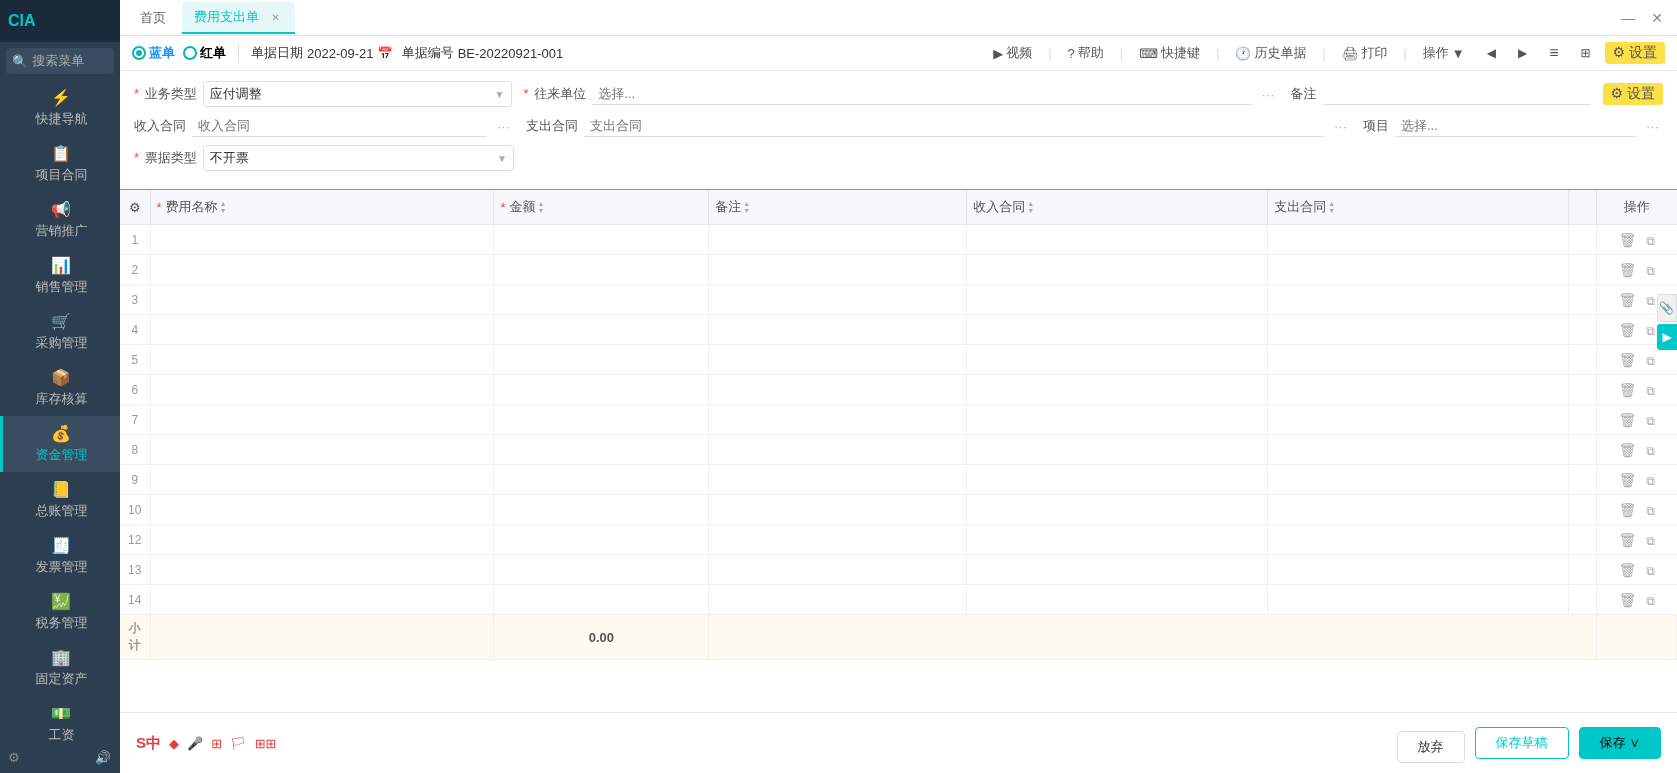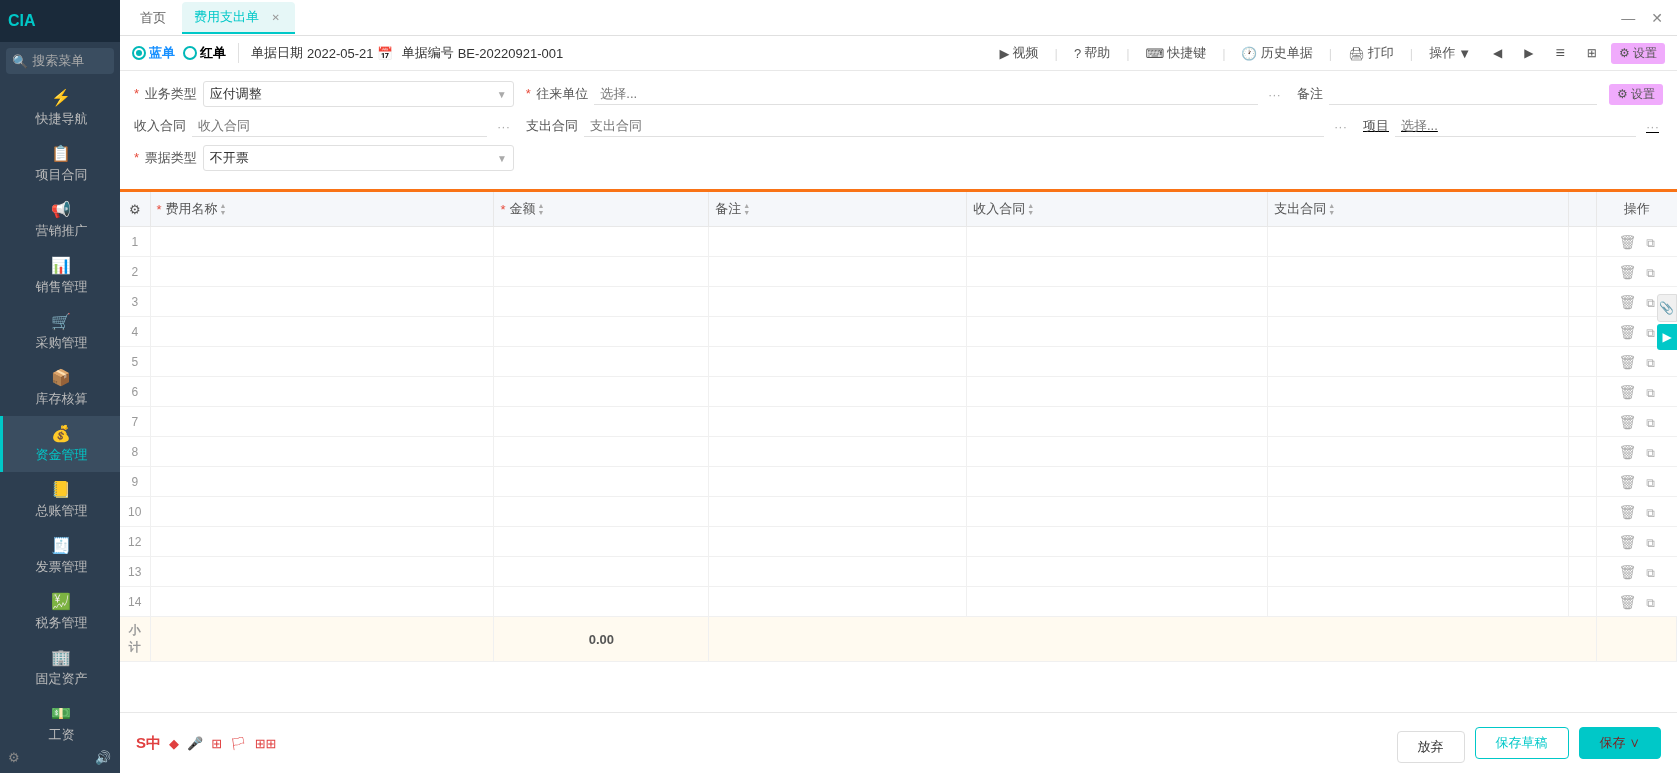--- a/index.html
+++ b/index.html
@@ -132,35 +132,35 @@
       gap: 10px;
       color: #555;
       font-size: 12px;
     }
     .toolbar-btn {
       display: flex; align-items: center; gap: 3px;
       cursor: pointer; color: #555; padding: 2px 6px;
       border-radius: 3px; font-size: 12px;
     }
     .set-btn {
-      background: #f0abfc; border-radius: 3px; padding: 2px 8px;
-      cursor: pointer; font-size: 12px; color: #555;
+      background: #fde047; border-radius: 3px; padding: 2px 8px;
+      cursor: pointer; font-size: 14px; color: #555;
     }
 
     
     .win-controls {
       display: flex; align-items: center; gap: 4px;
     }
     .win-btn { cursor: pointer; padding: 2px 6px; font-size: 14px; color: #888; }
 
     
     .form-area {
       background: #fff;
       padding: 10px 14px;
-      border-bottom: 3px solid #f97316;
+      border-bottom: 1px solid #f97316;
     }
     .form-row {
       display: flex;
       align-items: center;
       gap: 12px;
       margin-bottom: 8px;
     }
     .form-field {
       display: flex;
       align-items: center;
@@ -256,21 +256,21 @@
     }
     .btn {
       padding: 6px 20px;
       border-radius: 4px;
       cursor: pointer;
       font-size: 13px;
       border: 1px solid #ddd;
     }
     .btn-default { background: #fff; color: #333; margin-top: 8px; }
     .btn-secondary { background: #fff; color: #00c8c8; border-color: #00c8c8; }
-    .btn-primary { background: #00c8c8; color: #7f1d1d; border-color: #00c8c8; }
+    .btn-primary { background: #00c8c8; color: #000000; border-color: #00c8c8; }
 
     
     .content-wrapper {
       flex: 1;
       display: flex;
       flex-direction: column;
       overflow: hidden;
     }
 
     
@@ -377,21 +377,21 @@
       </div>
       <div class="radio-item">
         <div class="radio-dot"></div>
         <span>红单</span>
       </div>
     </div>
     <div class="divider-v"></div>
 
     <div class="date-field">
       <span>单据日期</span>
-      <span>2022-05-21</span>
+      <span>2022-09-21</span>
       <span style="cursor:pointer;">📅</span>
     </div>
 
     <div class="date-field">
       <span>单据编号</span>
       <span>BE-20220921-001</span>
     </div>
 
     <div class="toolbar-right">
       <span class="toolbar-btn">
@@ -463,21 +463,21 @@
       <div class="form-field" style="max-width:380px;">
         <span class="form-label">收入合同</span>
         <input class="form-input" style="min-width: 180px;" placeholder="收入合同">
         <span class="dots-btn">···</span>
       </div>
       <div class="form-field" style="flex:2;">
         <span class="form-label">支出合同</span>
         <input class="form-input" style="min-width: 180px;" placeholder="支出合同">
         <span class="dots-btn">···</span>
       </div>
-      <div class="form-field" style="max-width:300px;text-decoration:underline;">
+      <div class="form-field" style="max-width:300px;">
         <span class="form-label">项目</span>
         <input class="form-input" style="color: rgb(187, 187, 187);" placeholder="选择...">
         <span class="dots-btn">···</span>
       </div>
     </div>
 
     <div class="form-row">
       <div class="form-field" style="max-width:380px;">
         <span class="form-label">
           <span class="required">*</span>

